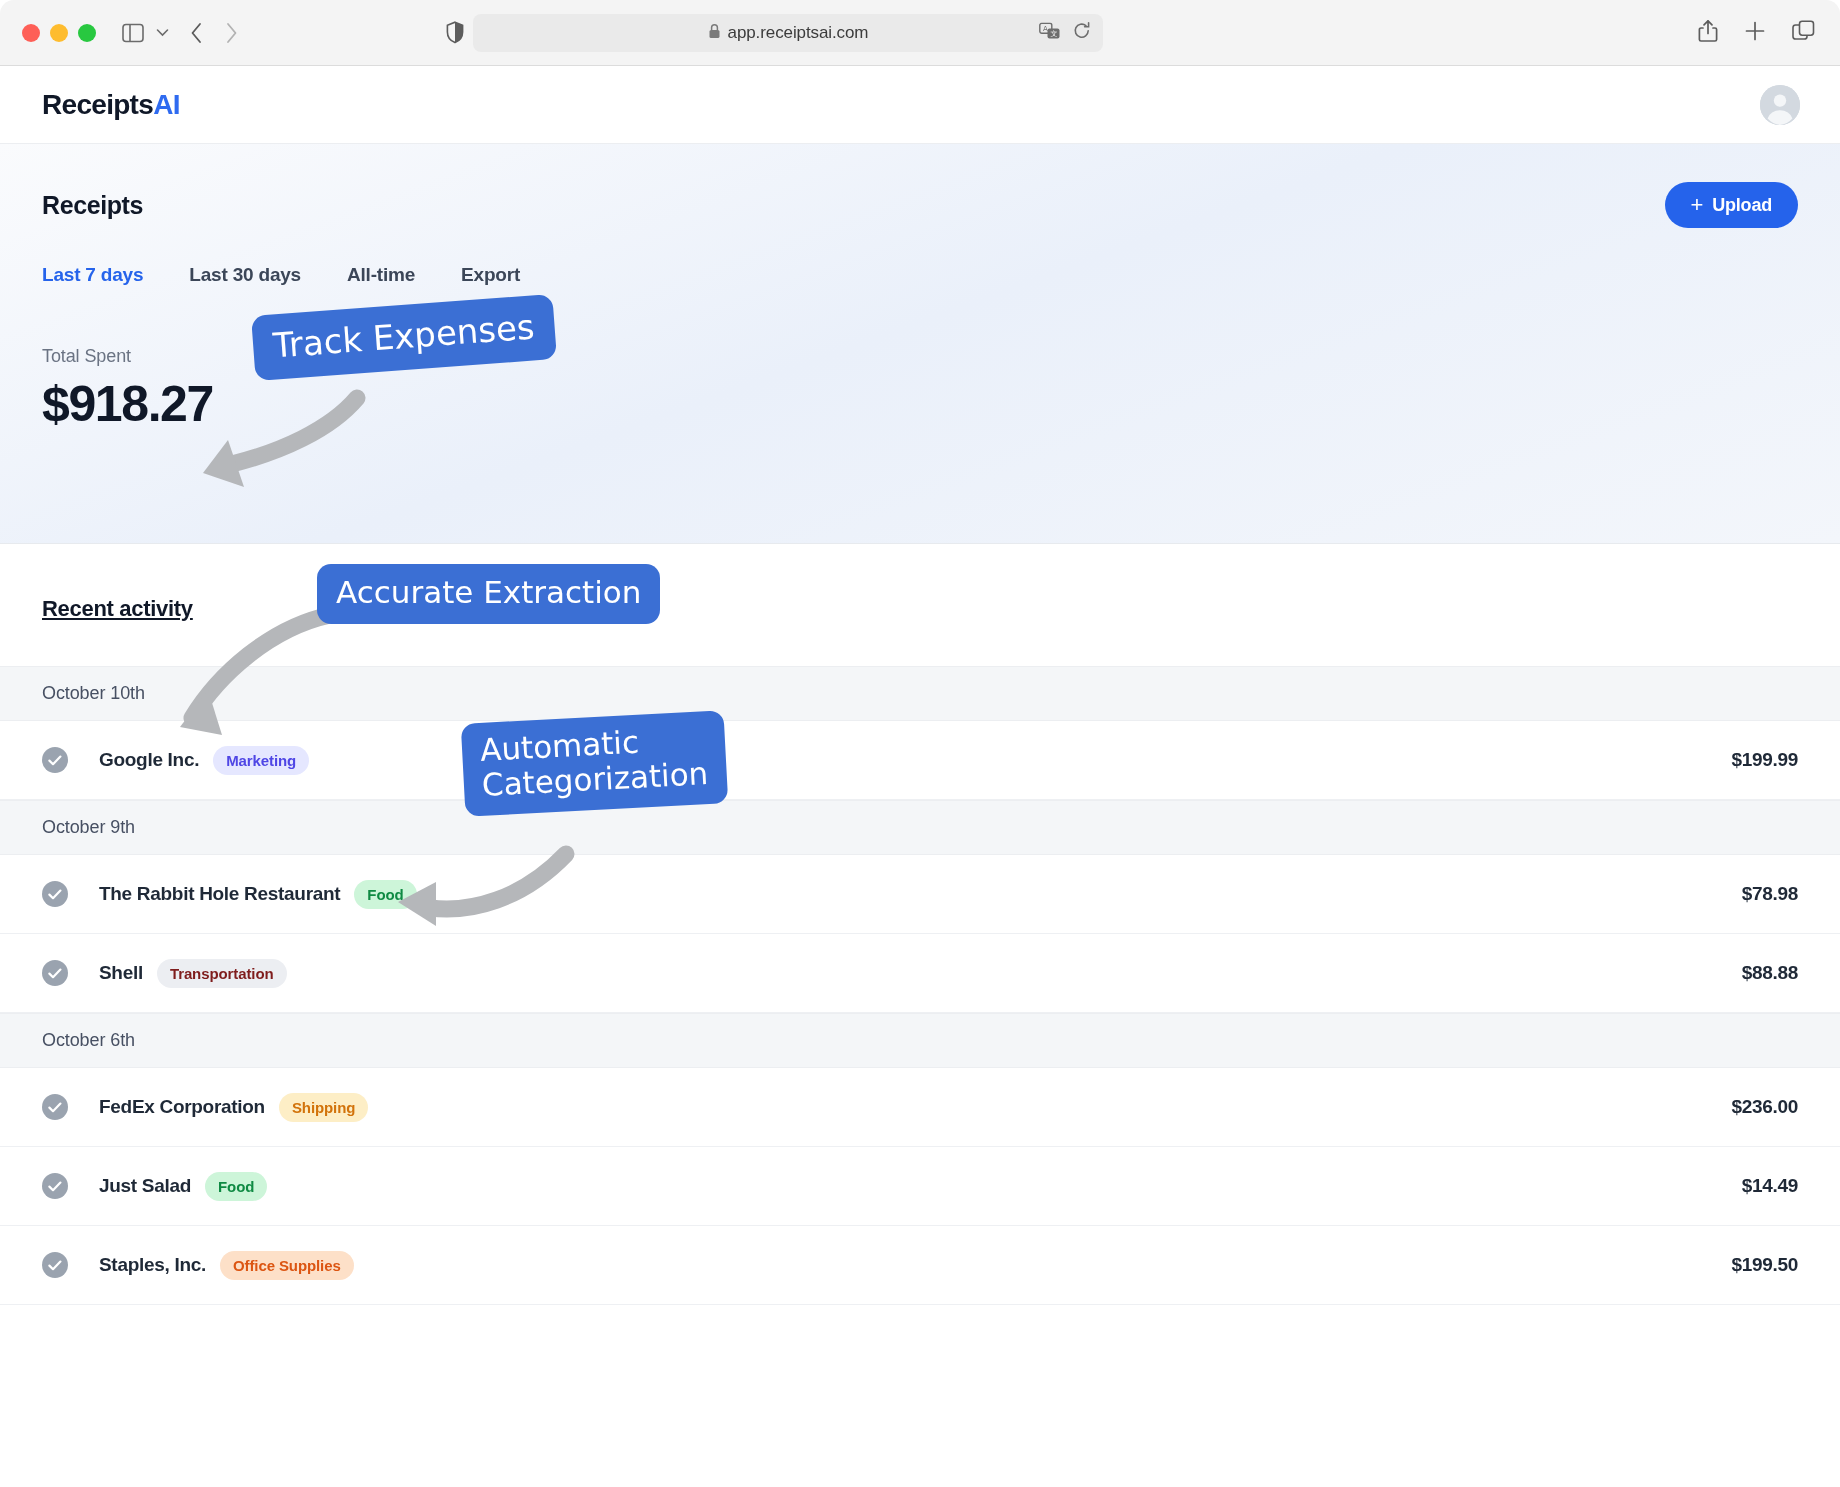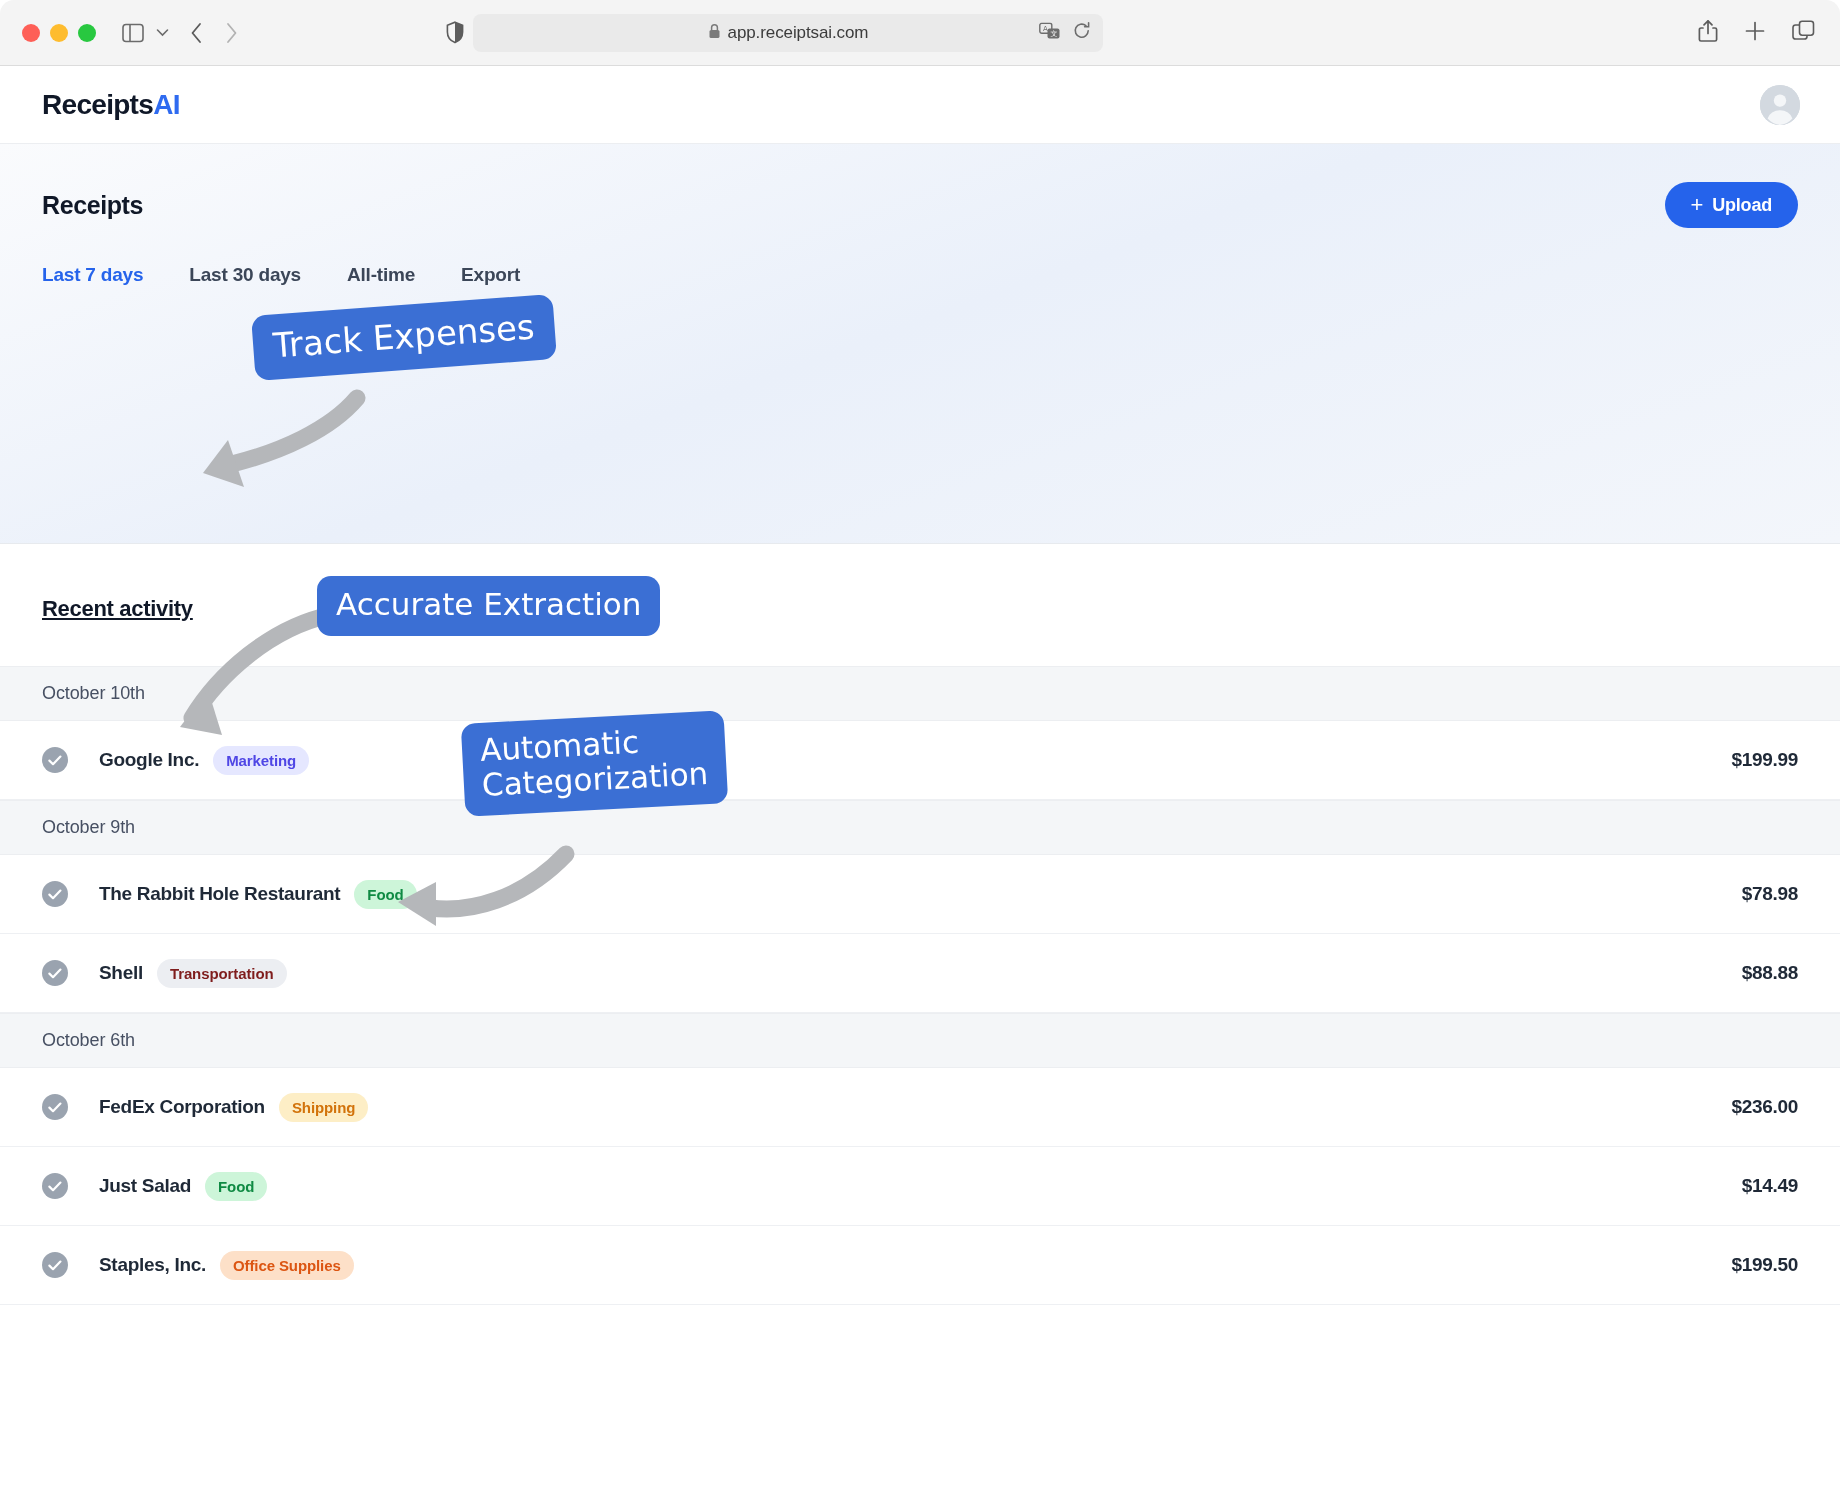--- a/index.html
+++ b/index.html
@@ -243,21 +243,21 @@
     z-index: 40;
     white-space: pre-line;
   }
   #callout-track {
     left: 253px; top: 305px;
     font-size: 34px;
     transform: rotate(-4.2deg);
     padding: 12px 20px 15px;
   }
   #callout-extract {
-    left: 317px; top: 576px;
+    left: 317px; top: 564px;
     font-size: 31px;
     padding: 11px 19px 14px;
   }
   #callout-categorize {
     left: 463px; top: 717px;
     font-size: 31px;
     transform: rotate(-3deg);
     padding: 10px 18px 14px;
     text-align: left;
   }
@@ -382,20 +382,24 @@
       </button>
     </div>
 
     <div class="tabs">
       <div class="tab active">Last 7 days</div>
       <div class="tab">Last 30 days</div>
       <div class="tab">All-time</div>
       <div class="tab">Export</div>
     </div>
 
+    <div class="total-block">
+      <div class="total-label">Total Spent</div>
+      <div class="total-value">$918.27</div>
+    </div>
   </div>
 
   <div class="activity">
     <div class="activity-title">Recent activity</div>
 
     <div class="list">
 
       <div class="date-head">October 10th</div>
       <div class="row">
         <span class="check">

